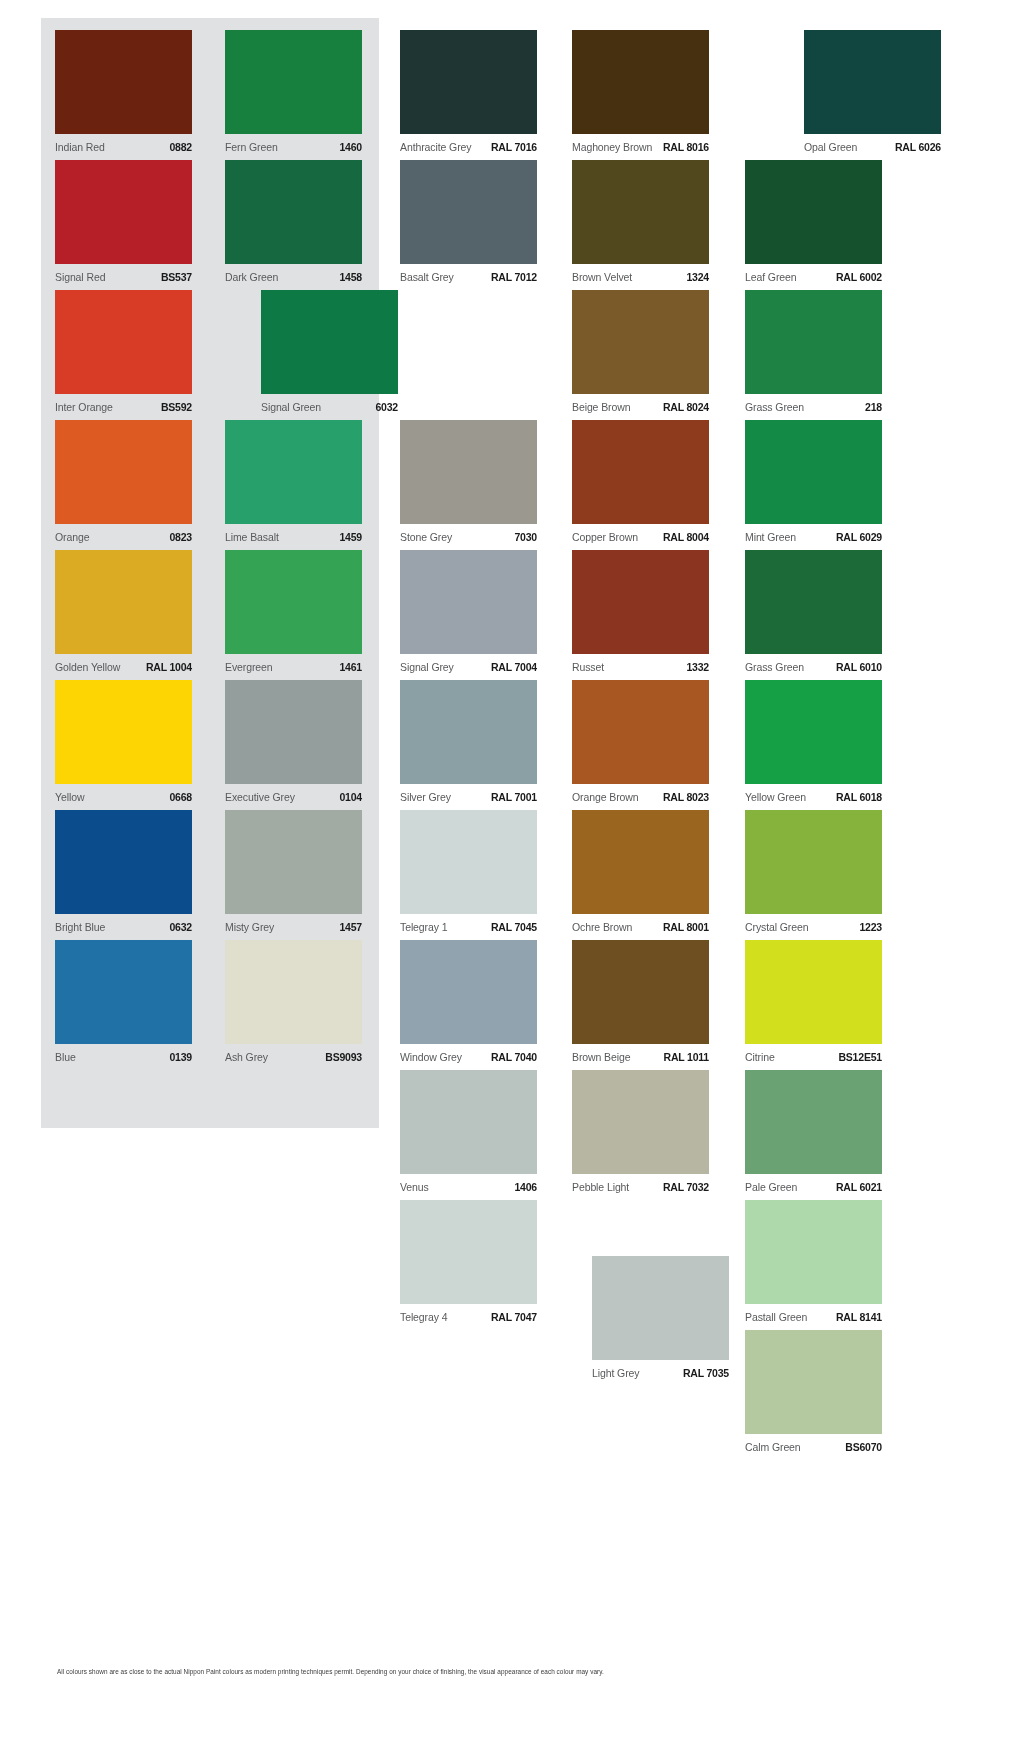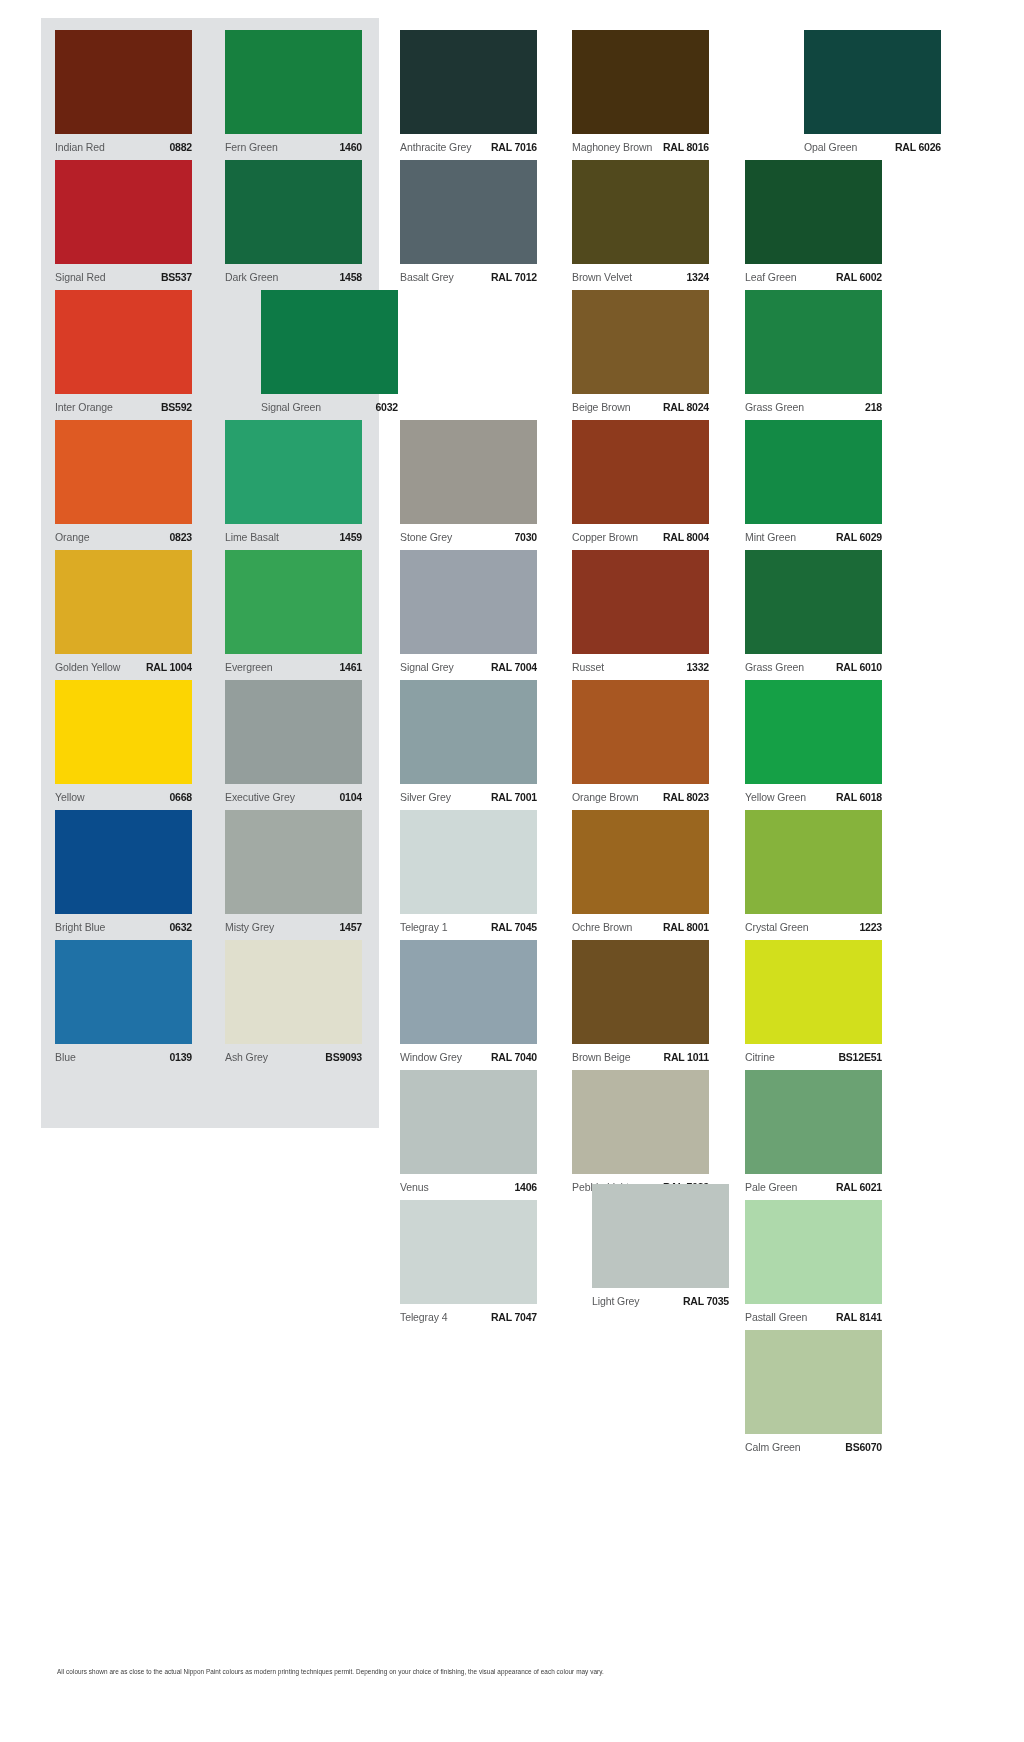--- a/index.html
+++ b/index.html
@@ -330,21 +330,21 @@
           <span class="swatch-code">RAL 1011</span>
         </div>
       </div>
       <div class="swatch-cell" style="top: 1040px; left: 0px;">
         <div class="swatch-chip" style="background: rgb(183, 182, 163);"></div>
         <div class="swatch-caption">
           <span class="swatch-name">Pebble Light</span>
           <span class="swatch-code">RAL 7032</span>
         </div>
       </div>
-      <div class="swatch-cell" style="top: 1154px; left: 0px; padding-left: 20px;">
+      <div class="swatch-cell" style="top: 1226px; left: 0px; padding-left: 20px;">
         <div class="swatch-chip" style="background: rgb(188, 197, 193);"></div>
         <div class="swatch-caption">
           <span class="swatch-name">Light Grey</span>
           <span class="swatch-code">RAL 7035</span>
         </div>
       </div>
     </div>
     <div class="column" style="left: 745px; top: 30px; height: 1430px;">
       <div class="swatch-cell" style="top: 0px; left: 15px; margin-left: 44px;">
         <div class="swatch-chip" style="background: rgb(16, 70, 63);"></div>

